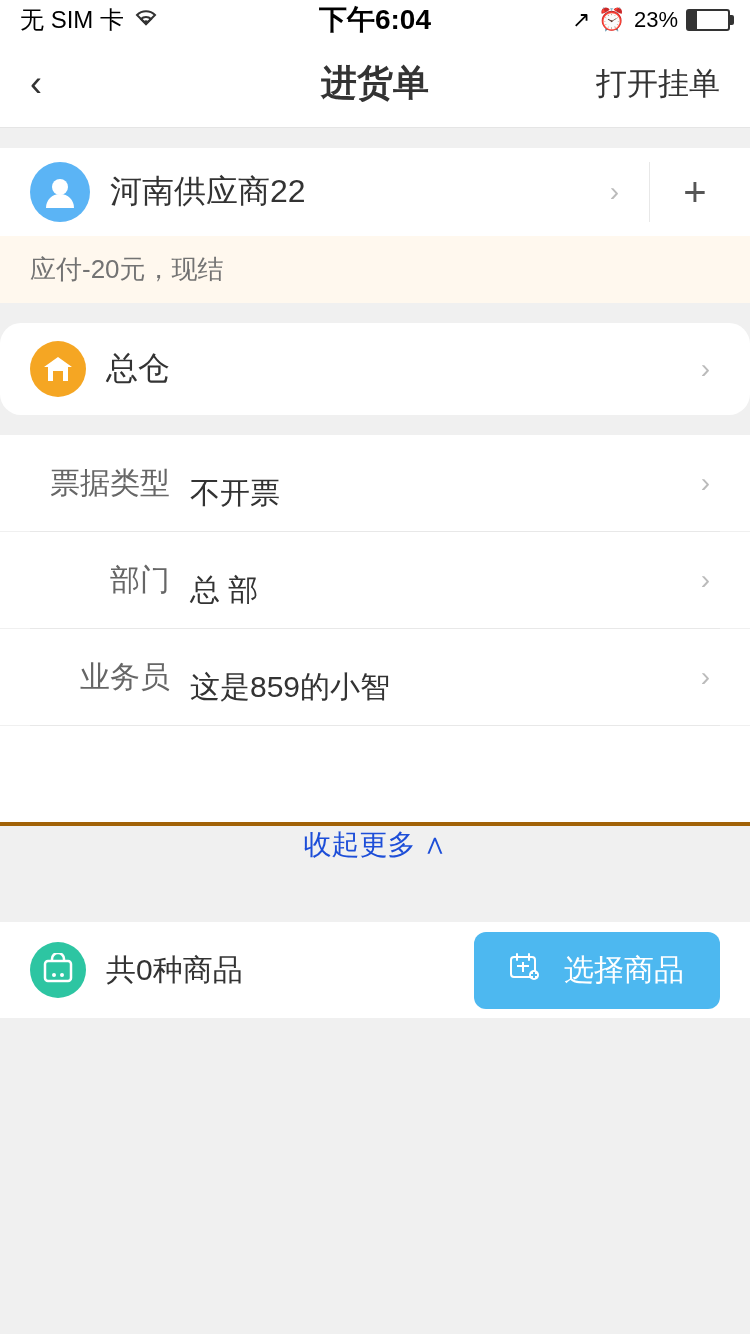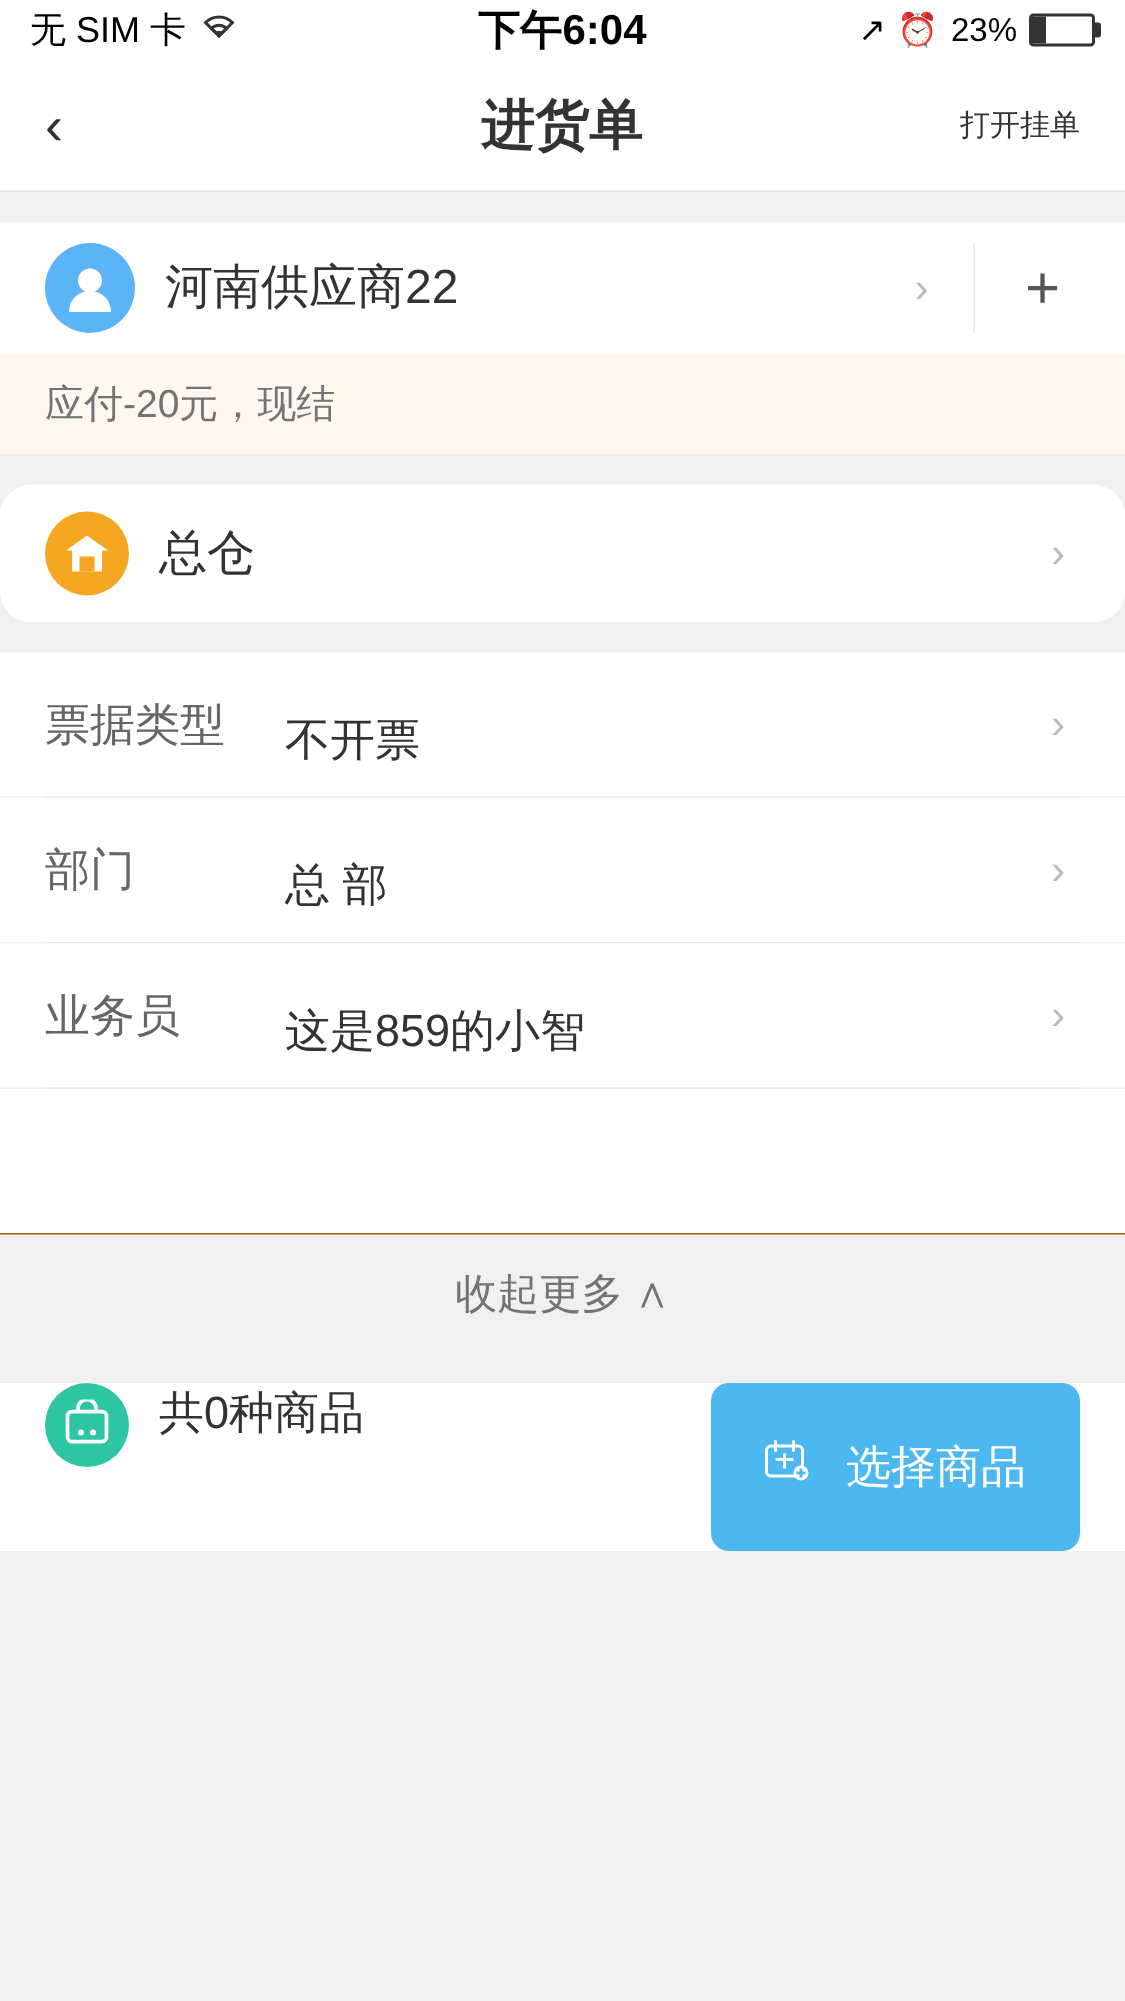--- a/index.html
+++ b/index.html
@@ -67,21 +67,21 @@
     }
     .nav-title {
       font-size: 36px;
       font-weight: 600;
       color: #333;
       position: absolute;
       left: 50%;
       transform: translateX(-50%);
     }
     .nav-action {
-      font-size: 20px;
+      font-size: 31px;
       color: #333;
       cursor: pointer;
     }
 
     
     .section-gap {
       height: 20px;
       background: #f0f0f0;
     }
     .thin-gap {
@@ -179,51 +179,53 @@
       align-items: center;
       padding: 0 30px;
       height: 96px;
       cursor: pointer;
     }
     .form-label {
       font-size: 30px;
       color: #666;
       width: 140px;
       flex-shrink: 0;
+      text-align: right;
     }
     .form-value {
       flex: 1;
       font-size: 30px;
       color: #333;
       padding-left: 20px;
       margin-top: 21px;
     }
     .form-value.placeholder {
       color: #bbb;
     }
 
     
     .collapse-btn {
       background: #f0f0f0;
       height: 80px;
       display: flex;
-      align-items: center;
+      align-items: flex-start;
       justify-content: center;
       font-size: 28px;
-      color: #737373;
-      cursor: pointer;
-      border-top: 1px solid #a16207;
+      color: #1d4ed8;
+      cursor: pointer;
+      border-top: 4px solid #a16207;
     }
 
     
     .product-row {
       background: #fff;
       display: flex;
-      padding: 0 30px;
-      height: 112px;
+      align-items: center;
+      padding: 0 30px;
+      height: 96px;
     }
     .product-icon {
       width: 56px;
       height: 56px;
       border-radius: 50%;
       background: #2dc5a2;
       display: flex;
       align-items: center;
       justify-content: center;
       margin-right: 20px;

